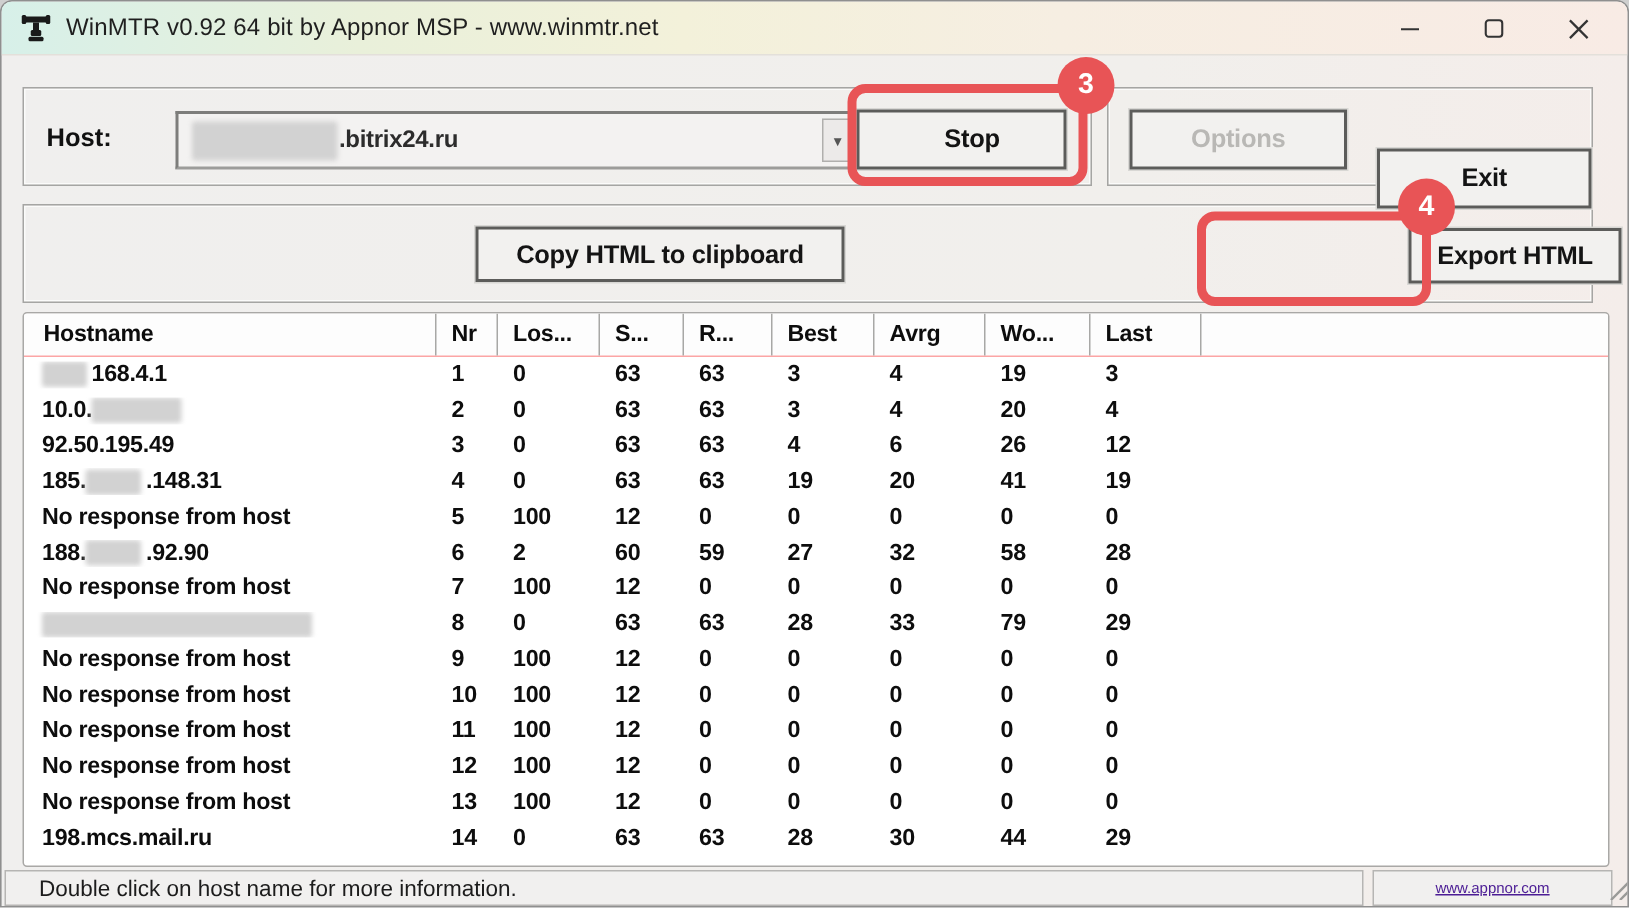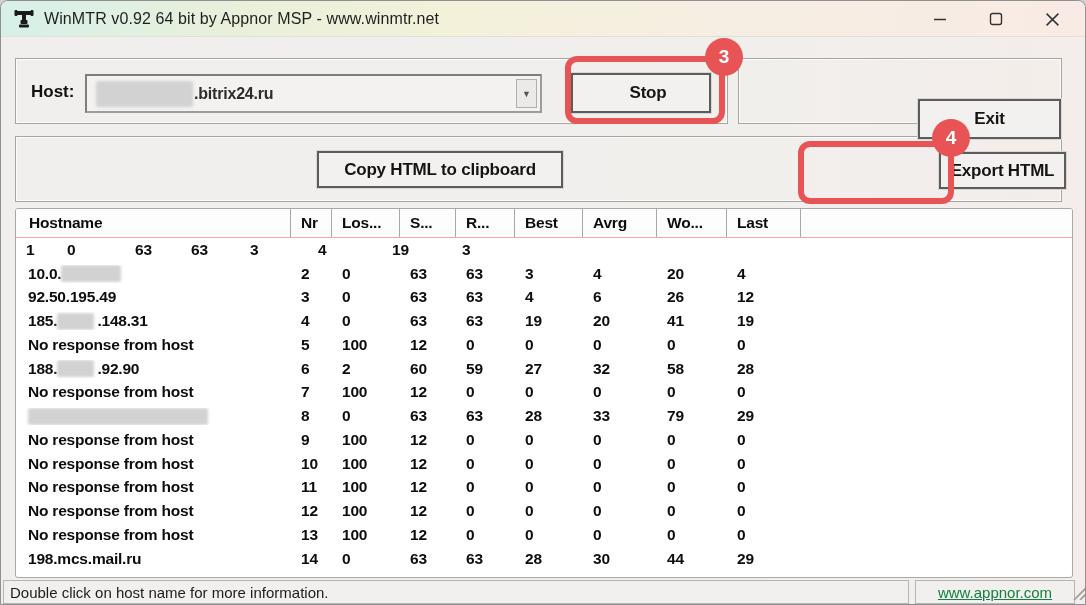--- a/index.html
+++ b/index.html
@@ -21,21 +21,21 @@
   .winbtns{position:absolute;right:0;top:0;height:36px;display:flex;align-items:center;}
   .winbtn{width:46px;height:36px;display:flex;align-items:center;justify-content:center;cursor:pointer;margin-right:10px;}
   
   .groupbox{position:absolute;border:1px solid #a5a5a3;box-shadow:inset 0 0 0 1px #fbfbfa;background:transparent;}
   #gb-host{left:14px;top:57px;width:713px;height:66px;}
   #gb-sys{left:737px;top:57px;width:324px;height:66px;}
   #gb-copy{left:14px;top:135px;width:1047px;height:66px;}
   
   .lbl-host{position:absolute;left:30px;top:81px;font-size:17px;font-weight:bold;color:#111;}
   .combo{
-    position:absolute;left:84px;top:73px;width:457px;height:39px;
+    position:absolute;left:116px;top:73px;width:457px;height:39px;
     background:#f3f2f1;border:2px solid #9c9c9a;border-top-color:#7d7d7b;border-left-color:#7d7d7b;
     display:flex;align-items:center;
   }
   .combo-text{font-size:16px;font-weight:bold;color:#2c2c2c;display:flex;align-items:center;letter-spacing:-0.2px;}
   .redact{background:#d2d2d2;border-radius:2px;filter:blur(1.6px);display:inline-block;}
   .combo .redact{width:97px;height:26px;margin:0 1px 0 9px;}
   .combo-arrow{
     position:absolute;right:3px;top:3px;bottom:3px;width:21px;background:#eceae9;
     border:1px solid #b0afad;display:flex;align-items:center;justify-content:center;
     font-size:9px;color:#555;cursor:pointer;
@@ -46,21 +46,21 @@
     display:flex;align-items:center;justify-content:center;cursor:pointer;letter-spacing:-0.2px;
     box-shadow:0 0 0 1px #d8d7d4;
   }
   .btn:disabled,.btn.disabled{color:#b9b8b5;}
   #btn-stop{left:570px;top:72px;width:140px;height:40px;padding-left:20px;}
   #btn-options{left:752px;top:72px;width:145px;height:40px;}
   #btn-exit{left:917px;top:72px;width:143px;height:40px;margin-top:26px;}
   #btn-copytext{left:40px;top:150px;width:246px;height:37px;font-size:17px;}
   #btn-copyhtml{left:316px;top:150px;width:246px;height:37px;font-size:17px;}
   #btn-exporttext{left:806px;top:151px;width:141px;height:37px;}
-  #btn-exporthtml{left:938px;top:151px;width:127px;height:37px;}
+  #btn-exporthtml{left:938px;top:151px;width:142px;height:37px;}
   
   .anno-box{position:absolute;border:6px solid #e85456;border-radius:12px;pointer-events:none;}
   #anno-stop{left:564px;top:55px;width:160px;height:68px;}
   #anno-export{left:797px;top:140px;width:156px;height:63px;}
   .anno-badge{
     position:absolute;width:38px;height:38px;border-radius:50%;background:#e85456;color:#fff;
     font-size:19px;font-weight:bold;display:flex;align-items:center;justify-content:center;pointer-events:none;
   }
   #badge-3{left:704px;top:37px;}
   #badge-4{left:931px;top:118px;}
@@ -78,28 +78,28 @@
   .gcell{padding-left:10px;flex:0 0 auto;white-space:nowrap;overflow:hidden;}
   .gcell.first{padding-left:12px;display:flex;align-items:center;}
   .grow .redact{height:17px;margin-right:3px;}
   
   .w0{width:275px;}.w1{width:41px;}.w2{width:68px;}.w3{width:56px;}.w4{width:59px;}
   .w5{width:68px;}.w6{width:74px;}.w7{width:70px;}.w8{width:74px;}
   
   .statusbar{position:absolute;left:0;top:578px;width:1086px;height:27px;}
   .status-left{
     position:absolute;left:2px;top:1px;width:906px;height:24px;background:#f1f0ef;
-    border:1px solid #b6b5b3;display:flex;align-items:center;padding-left:6px;
+    border:1px solid #b6b5b3;display:flex;align-items:center;padding-left:22px;
     font-size:15px;color:#1c1c1c;
   }
   .status-link{
     position:absolute;left:914px;top:1px;width:160px;height:24px;background:#f1f0ef;
     border:1px solid #b6b5b3;display:flex;align-items:center;justify-content:center;
   }
-  .status-link a{font-size:15px;color:#15803d;text-decoration:underline;cursor:pointer;}
+  .status-link a{font-size:10px;color:#4c1d95;text-decoration:underline;cursor:pointer;}
   .grip{position:absolute;right:1px;top:5px;}
 </style>
 </head>
 <body>
 
 <div class="win">
 
   <div class="titlebar">
     <svg class="app-icon" viewBox="0 0 22 22">
       <rect x="2" y="3" width="18" height="4" rx="1" fill="#1a1a1a"></rect>
@@ -140,20 +140,21 @@
     <span class="combo-text">
       <span class="redact"></span>
       <span>.bitrix24.ru</span>
     </span>
     <span class="combo-arrow">
       <span>▼</span>
     </span>
   </div>
 
   <button class="btn" id="btn-stop">Stop</button>
+  <button class="btn disabled" id="btn-options">Options</button>
   <button class="btn" id="btn-exit">Exit</button>
 
   <button class="btn" id="btn-copyhtml">Copy HTML to clipboard</button>
   <button class="btn" id="btn-exporthtml">Export HTML</button>
 
   <div class="anno-box" id="anno-stop"></div>
   <div class="anno-badge" id="badge-3">3</div>
   <div class="anno-box" id="anno-export"></div>
   <div class="anno-badge" id="badge-4">4</div>
 
@@ -165,20 +166,24 @@
         <div class="hcell w3">S...</div>
         <div class="hcell w4">R...</div>
         <div class="hcell w5">Best</div>
         <div class="hcell w6">Avrg</div>
         <div class="hcell w7">Wo...</div>
         <div class="hcell w8">Last</div>
         <div class="hcell hfill"></div>
       </div>
     <div id="grid-body">
         <div class="grow">
+          <div class="gcell first w0">
+            <span class="redact" style="width: 30px;"></span>
+            <span>168.4.1</span>
+          </div>
           <div class="gcell w1">1</div>
           <div class="gcell w2">0</div>
           <div class="gcell w3">63</div>
           <div class="gcell w4">63</div>
           <div class="gcell w5">3</div>
           <div class="gcell w6">4</div>
           <div class="gcell w7">19</div>
           <div class="gcell w8">3</div>
         </div>
         <div class="grow">

